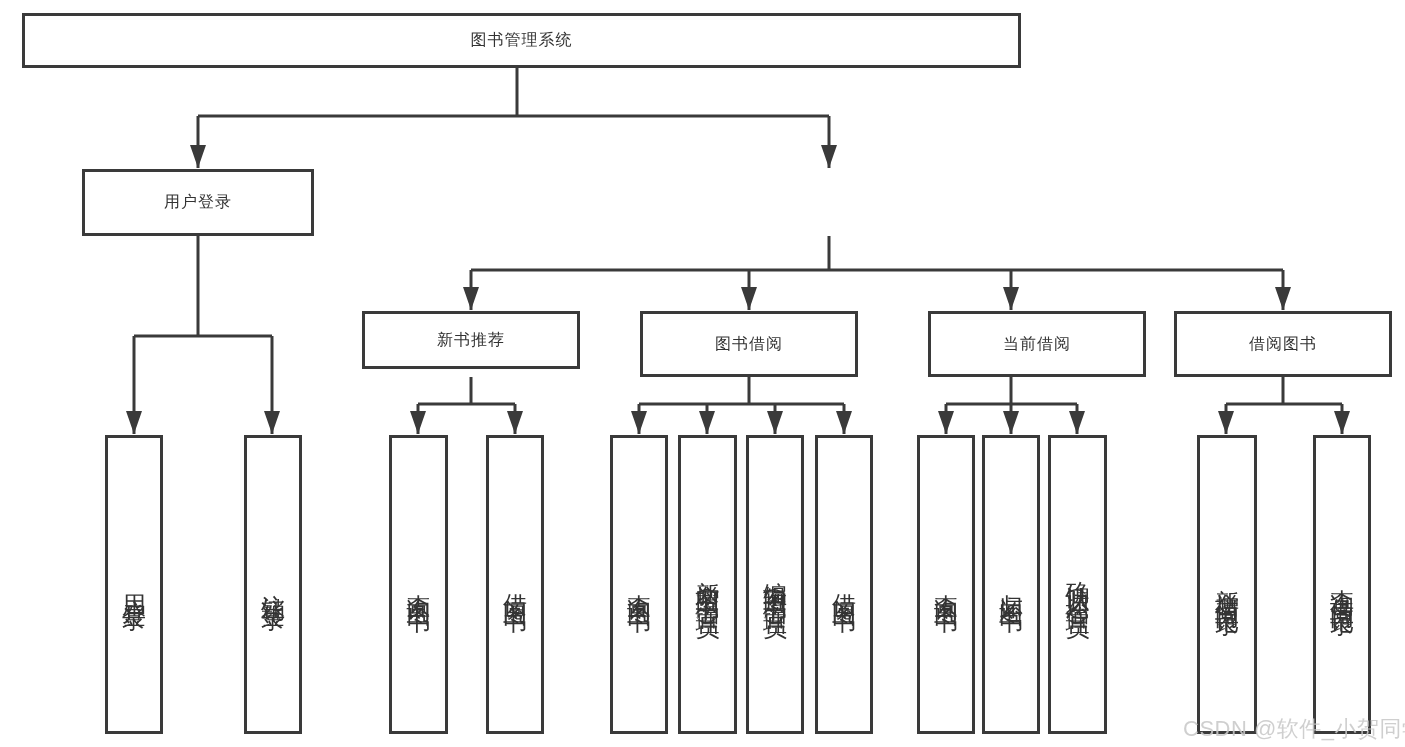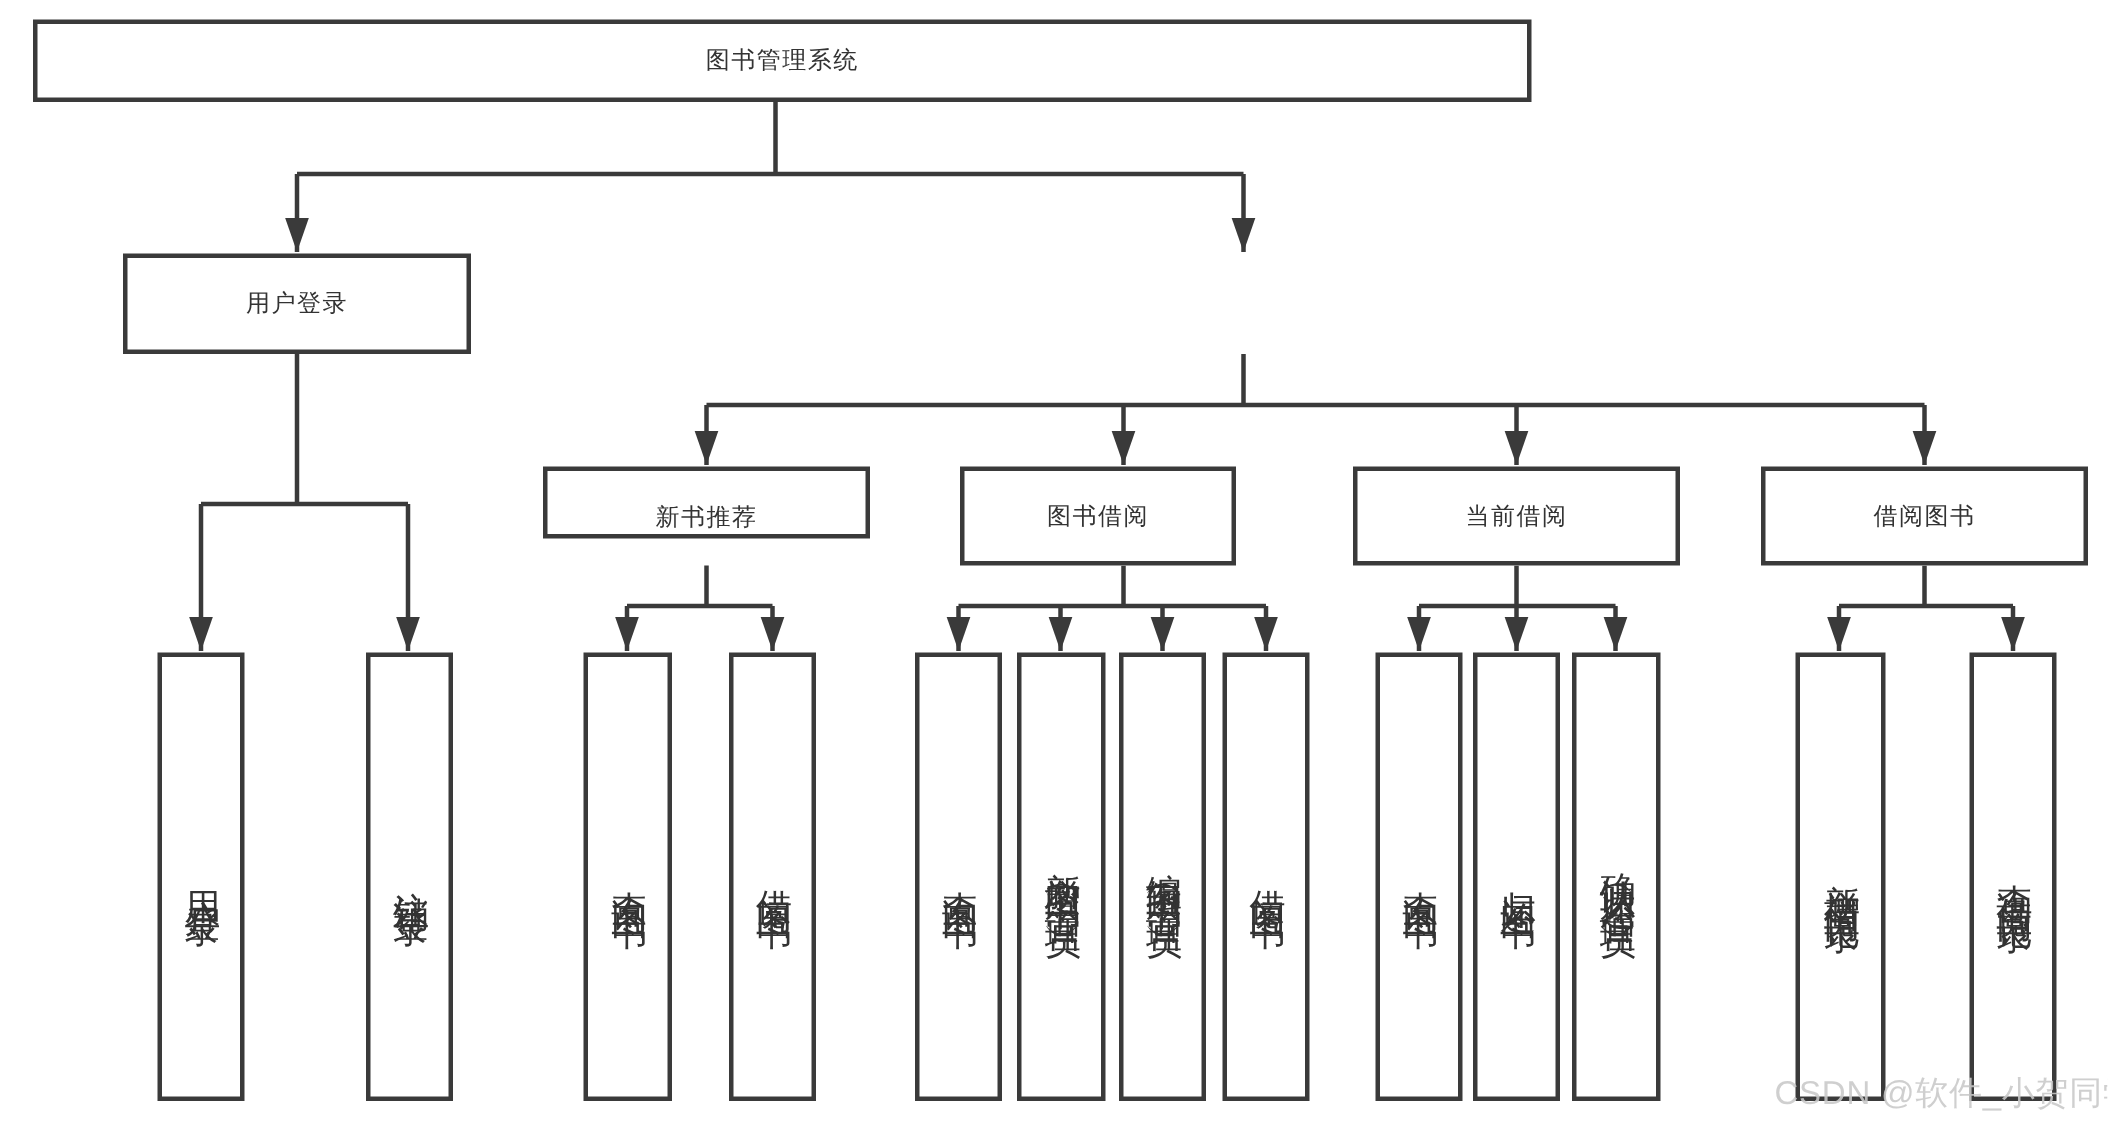--- a/index.html
+++ b/index.html
@@ -122,27 +122,27 @@
   </svg>
 
   <div class="node hnode" style="left:22px; top:13px; width:999px; height:55px;">
     <span>图书管理系统</span>
   </div>
 
   <div class="node hnode" style="left:82px; top:169px; width:232px; height:67px;">
     <span>用户登录</span>
   </div>
 
-  <div class="node hnode" style="left:362px; top:311px; width:218px; height:48px;align-items:flex-end;">
+  <div class="node hnode" style="left:362px; top:311px; width:218px; height:58px;">
     <span>新书推荐</span>
   </div>
-  <div class="node hnode" style="left:640px; top:311px; width:184px; height:66px;justify-content:center;">
+  <div class="node hnode" style="left:640px; top:311px; width:218px; height:66px;justify-content:center;">
     <span>图书借阅</span>
   </div>
-  <div class="node hnode" style="left:902px; top:311px; width:218px; height:66px;">
+  <div class="node hnode" style="left:928px; top:311px; width:218px; height:66px;">
     <span>当前借阅</span>
   </div>
   <div class="node hnode" style="left:1174px; top:311px; width:218px; height:66px;">
     <span>借阅图书</span>
   </div>
 
   <div class="node vnode" style="left:105px; top:435px; width:58px; height:299px;">
     <span class="vtext">用户登录</span>
   </div>
   <div class="node vnode" style="left:244px; top:435px; width:58px; height:299px;">

